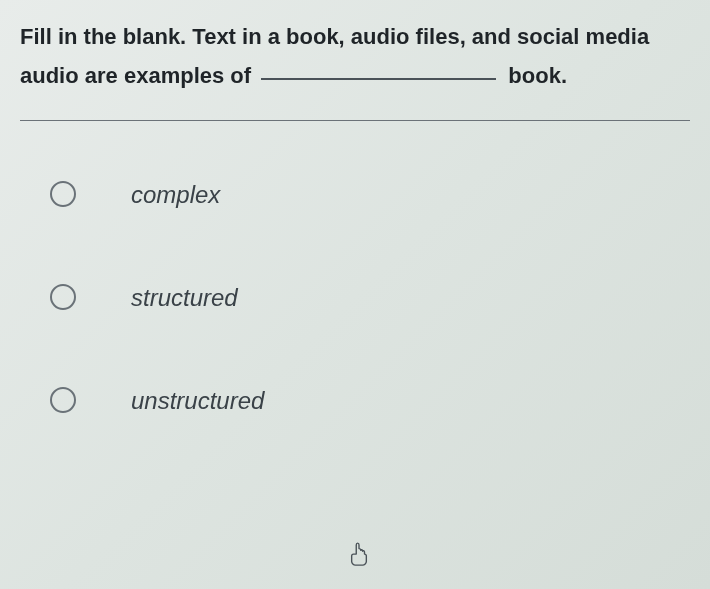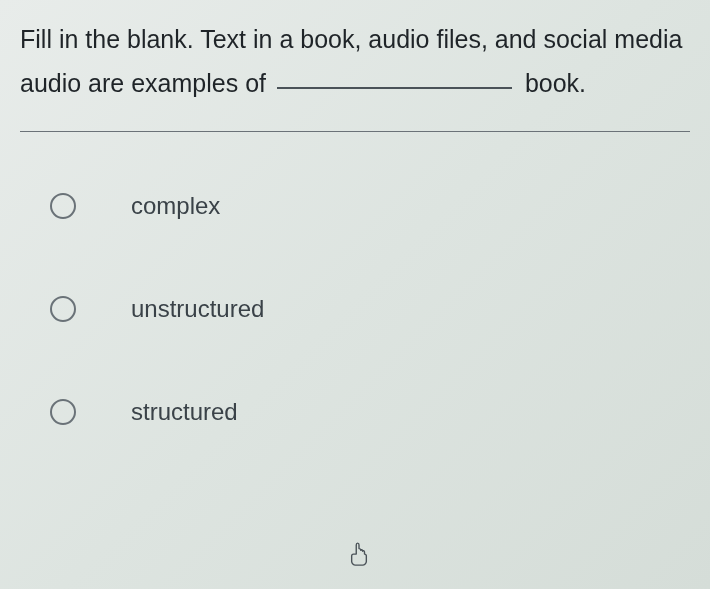--- a/index.html
+++ b/index.html
@@ -13,24 +13,24 @@
       background: linear-gradient(135deg, #e8ecea 0%, #dde4e0 50%, #d5ddd8 100%);
       font-family: Arial, Helvetica, sans-serif;
       color: #2a2e33;
       overflow: hidden;
       position: relative;
     }
     .question-container {
       padding: 18px 20px 0 20px;
     }
     .question-text {
-      font-size: 25px;
+      font-size: 22px;
       line-height: 1.75;
       color: #1f2428;
-      font-weight: 400;
+      font-weight: 700;
     }
     .blank-line {
       display: inline-block;
       border-bottom: 2px solid #4a5258;
       width: 235px;
       vertical-align: baseline;
       margin: 0 6px 0 4px;
       position: relative;
       top: -3px;
     }
@@ -38,23 +38,24 @@
       margin-top: 25px;
       border: none;
       border-bottom: 1.5px solid #6b7278;
       width: 100%;
     }
     .options-container {
       padding: 60px 0 0 50px;
     }
     .option-row {
       display: flex;
-      align-items: center;
+      align-items: flex-start;
       margin-bottom: 75px;
       cursor: pointer;
+      font-style: italic;
     }
     .radio-circle {
       width: 26px;
       height: 26px;
       border: 2.5px solid #6a7278;
       border-radius: 50%;
       background: transparent;
       flex-shrink: 0;
       margin-right: 55px;
     }
@@ -88,23 +89,23 @@
   <hr class="divider">
 </div>
 
 <div class="options-container">
   <div class="option-row">
     <div class="radio-circle"></div>
     <span class="option-label">complex</span>
   </div>
   <div class="option-row">
     <div class="radio-circle"></div>
-    <span class="option-label">unstructured</span>
+    <span class="option-label">structured</span>
   </div>
   <div class="option-row">
     <div class="radio-circle"></div>
-    <span class="option-label">structured</span>
+    <span class="option-label">unstructured</span>
   </div>
 </div>
 
 <svg class="cursor-icon" viewBox="0 0 24 28">
   <path d="M9 3 L9 13 L6 13 C5 13 4 14 4 15 L4 21 C4 23 6 25 8 25 L16 25 C18 25 20 23 20 21 L20 15 C20 14 19 13 18 13 L18 11 C18 10 17 9 16 9 L16 10 C16 9 15 8 14 8 L14 9 C14 8 13 7 12 7 L12 3 C12 2 11 1 10.5 1 C10 1 9 2 9 3 Z" fill="none" stroke="#4a5258" stroke-width="1.5" stroke-linejoin="round"></path>
 </svg>
 
 </body></html>

